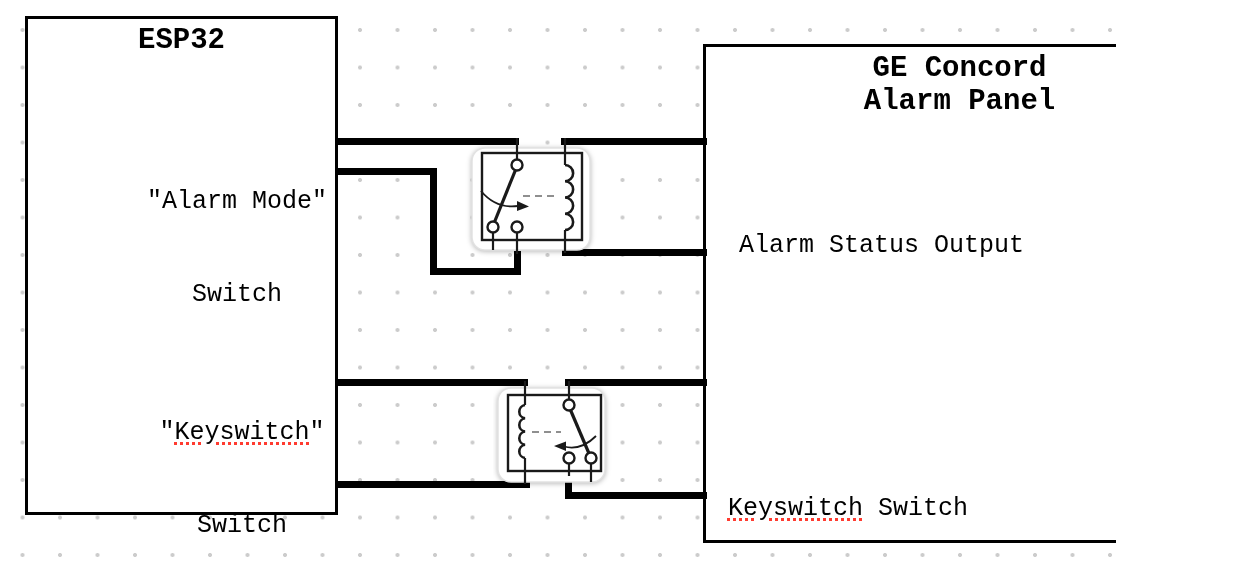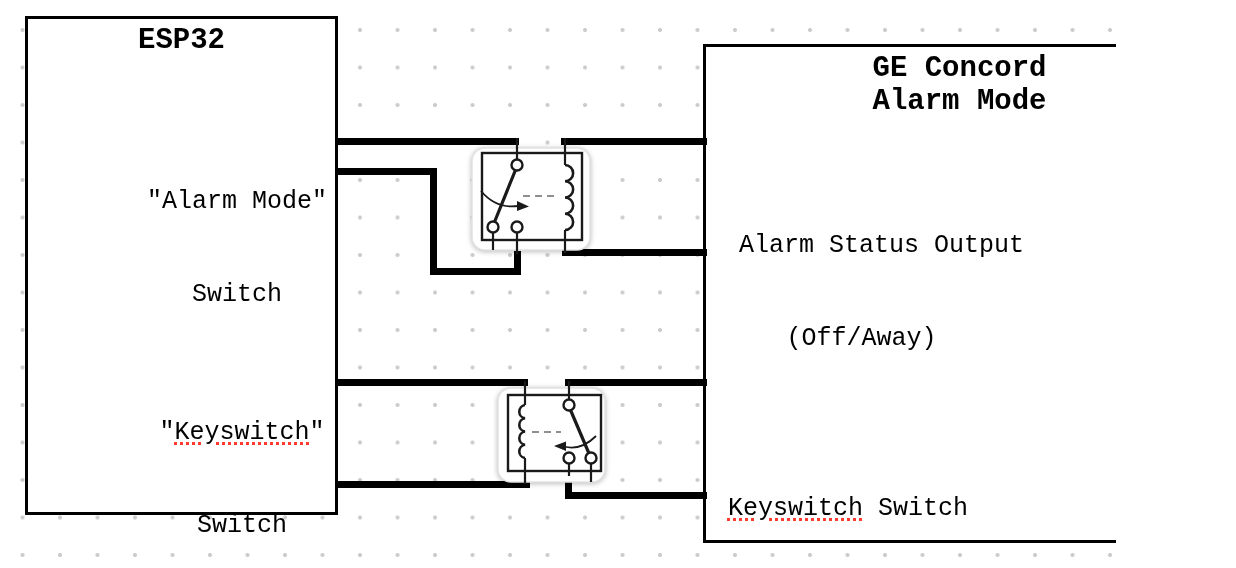--- a/index.html
+++ b/index.html
@@ -43,26 +43,25 @@
   <div class="label" style="left:127px; top:355px; width:230px;">
     <div><span>"</span><span class="misspell">Keyswitch</span><span>"</span></div>
     <div>Switch</div>
     
     
   </div>
 
   <div class="box" style="left:703px; top:44px; width:513px; height:499px;"></div>
   <div class="box-title" style="left:703px; top:52px; width:513px;">
     <div>GE Concord</div>
-    <div>Alarm Mode</div>
+    <div>Alarm Panel</div>
   </div>
 
   <div class="label" style="left:703px; top:168px; width:245px;padding-left:36px;">
     <div>Alarm Status Output</div>
-    <div>(Off/Away)</div>
   </div>
 
   <div class="label" style="left:688px; top:431px; width:320px;">
     <div><span class="misspell">Keyswitch</span><span> Switch</span></div>
     
   </div>
 
   <div class="wire" style="left:335px; top:138px; width:184px; height:7px;"></div>
   <div class="wire" style="left:561px; top:138px; width:146px; height:7px;"></div>
   <div class="wire" style="left:335px; top:168px; width:102px; height:7px;"></div>

